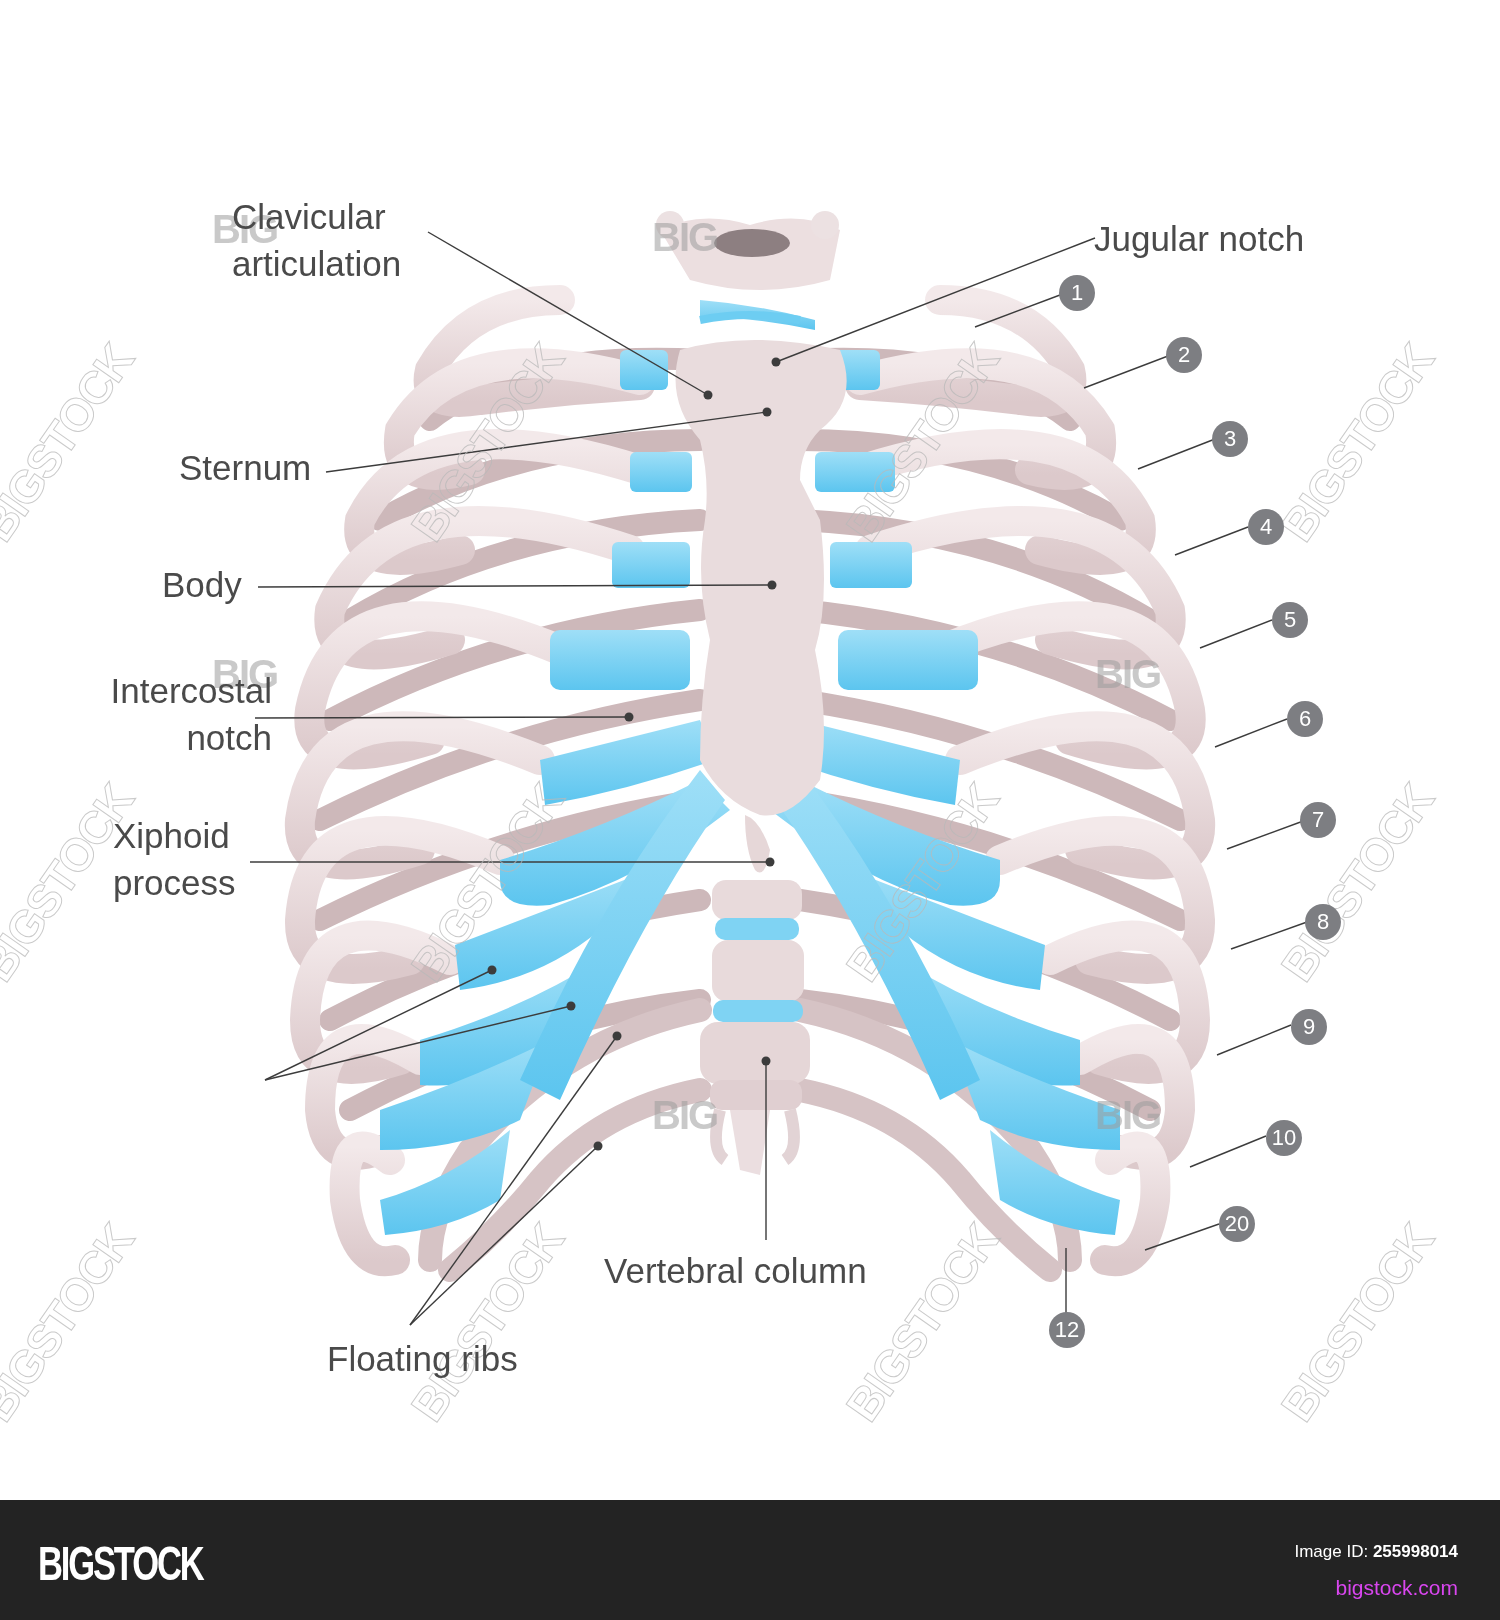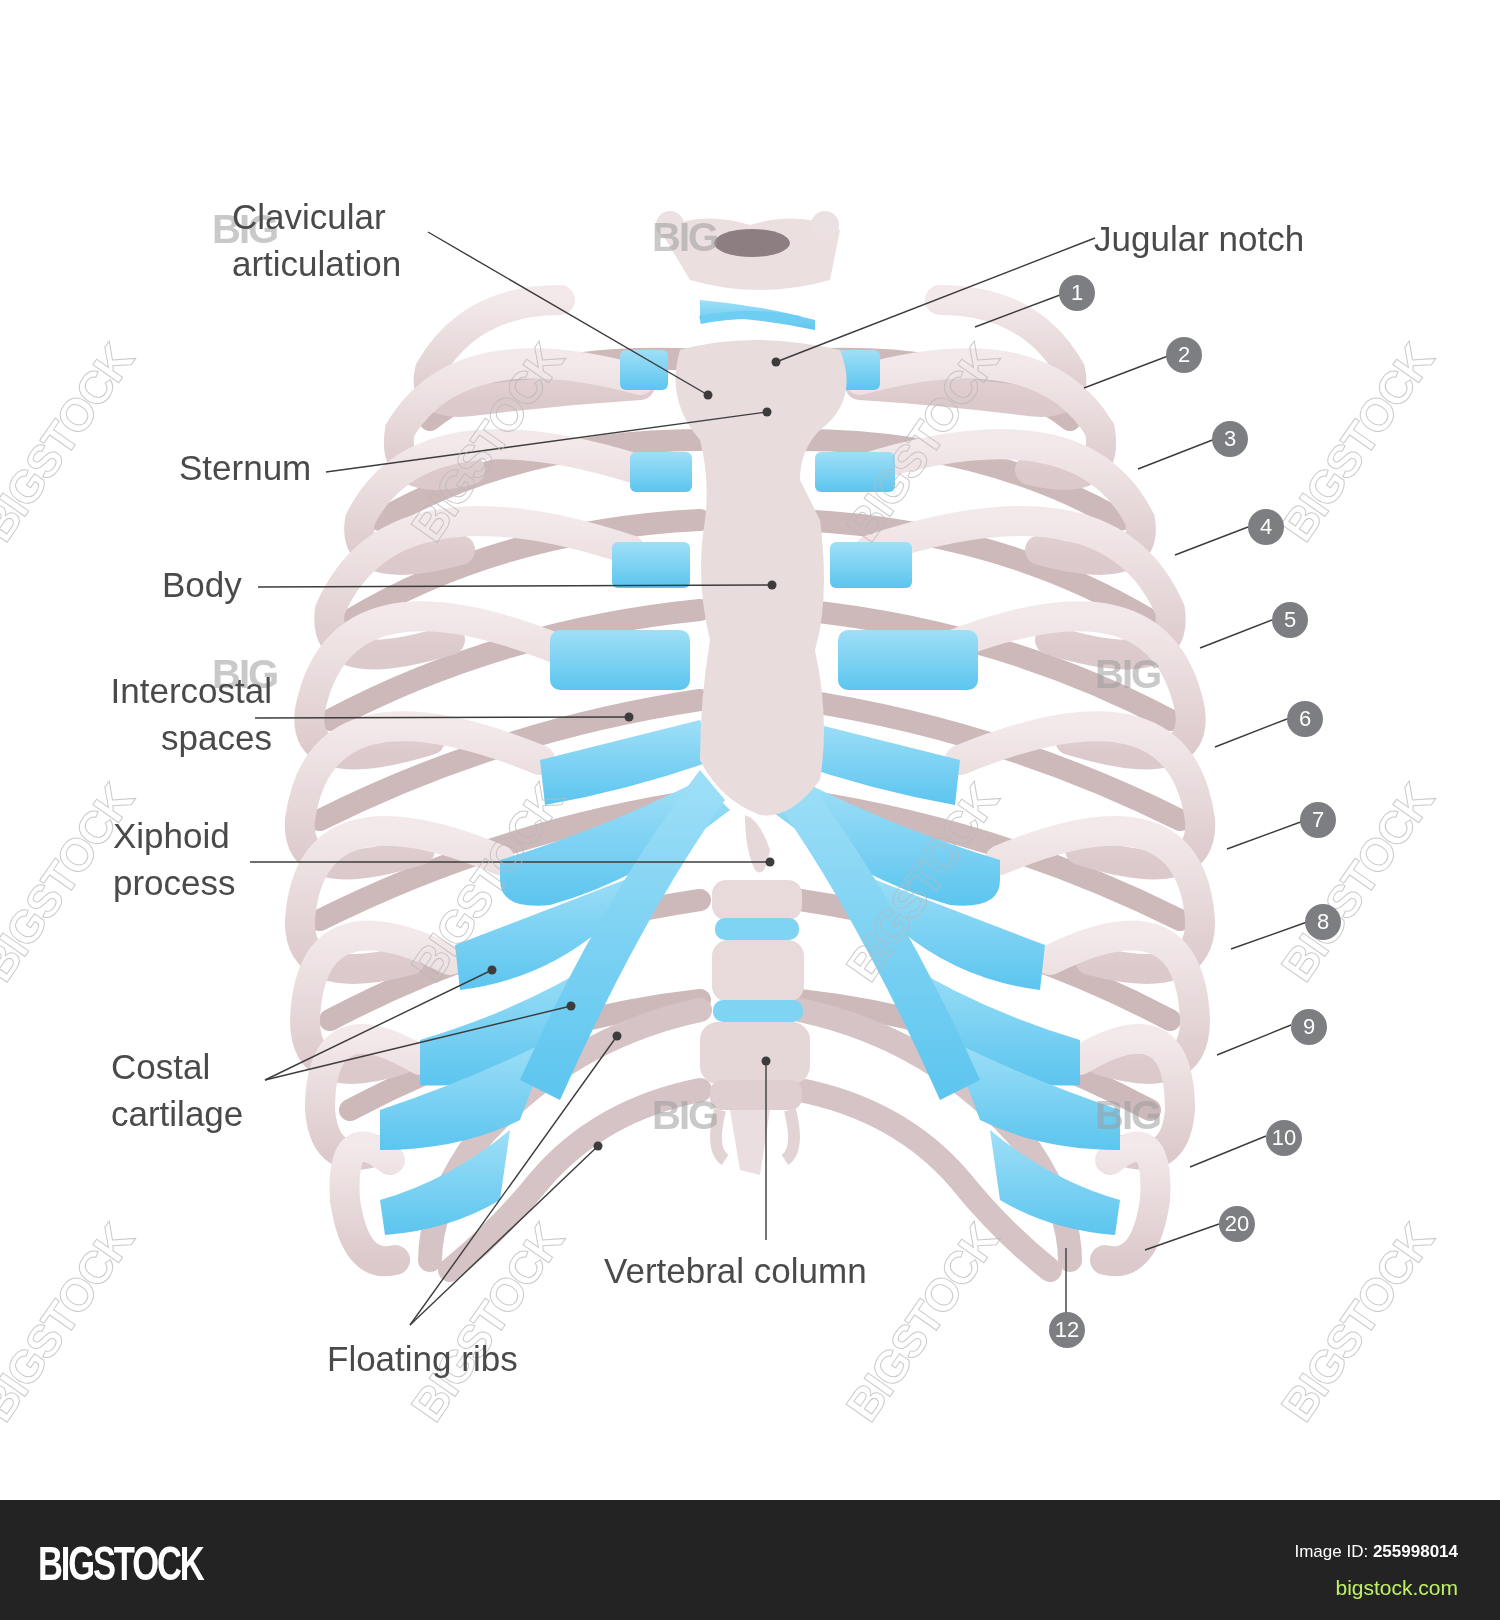--- a/index.html
+++ b/index.html
@@ -8,21 +8,21 @@
   .canvas svg { position: absolute; left: 0; top: 0; }
   .label { position: absolute; color: #4a4a4a; font-size: 35px; line-height: 47px; white-space: nowrap; }
   .label.right { text-align: right; }
   .badge { position: absolute; width: 36px; height: 36px; border-radius: 50%; background: #7d7e82; color: #fff; font-size: 22px; line-height: 36px; text-align: center; }
   .wm { position: absolute; color: transparent; -webkit-text-stroke: 1px #b9b9b9; font-family: "Liberation Sans", sans-serif; font-weight: bold; font-size: 46px; letter-spacing: -2px; transform-origin: left top; opacity: 0.75; white-space: nowrap; }
   .wm.big { -webkit-text-stroke: 0; color: #9d9d9d; opacity: 0.55; font-size: 40px; }
   .footer { position: absolute; left: 0; top: 1500px; width: 1500px; height: 120px; background: #232323; }
   .footer .logo { position: absolute; left: 38px; top: 36px; color: #fff; font-family: "Liberation Sans", sans-serif; font-weight: bold; font-size: 48px; letter-spacing: -3px; transform: scaleX(0.72); transform-origin: left top; }
   .footer .imgid { position: absolute; right: 42px; top: 42px; color: #fff; font-size: 17px; }
   .footer .imgid b { font-weight: bold; }
-  .footer .site { position: absolute; right: 42px; top: 76px; color: #bef264; font-size: 21px; }
+  .footer .site { position: absolute; right: 42px; top: 76px; color: #d946ef; font-size: 21px; }
 </style>
 </head>
 <body>
 
 <div class="canvas">
   <svg width="1500" height="1500" viewBox="0 0 1500 1500">
     <defs>
       <linearGradient id="boneG" x1="0" y1="0" x2="0" y2="1">
         <stop offset="0" stop-color="#f3e9ea"></stop>
         <stop offset="1" stop-color="#dcc9cb"></stop>
@@ -195,29 +195,25 @@
 
   <div class="label" style="left:232px; top:193px;">
     <div>Clavicular</div>
     <div>articulation</div>
   </div>
   <div class="label" style="left:1094px; top:215px;">Jugular notch</div>
   <div class="label" style="left:179px; top:444px;">Sternum</div>
   <div class="label" style="left:162px; top:561px;">Body</div>
   <div class="label right" style="left:72px; top:667px; width:200px;">
     <div>Intercostal</div>
-    <div>spaces</div>
+    <div>notch</div>
   </div>
   <div class="label" style="left:113px; top:812px;">
     <div>Xiphoid</div>
     <div>process</div>
-  </div>
-  <div class="label" style="left:111px; top:1043px;">
-    <div>Costal</div>
-    <div>cartilage</div>
   </div>
   <div class="label" style="left:604px; top:1247px;">Vertebral column</div>
   <div class="label" style="left:327px; top:1335px;">Floating ribs</div>
 
   <div class="badge" style="left:1059px; top:275px;">1</div>
   <div class="badge" style="left:1166px; top:337px;">2</div>
   <div class="badge" style="left:1212px; top:421px;">3</div>
   <div class="badge" style="left:1248px; top:509px;">4</div>
   <div class="badge" style="left:1272px; top:602px;">5</div>
   <div class="badge" style="left:1287px; top:701px;">6</div>

